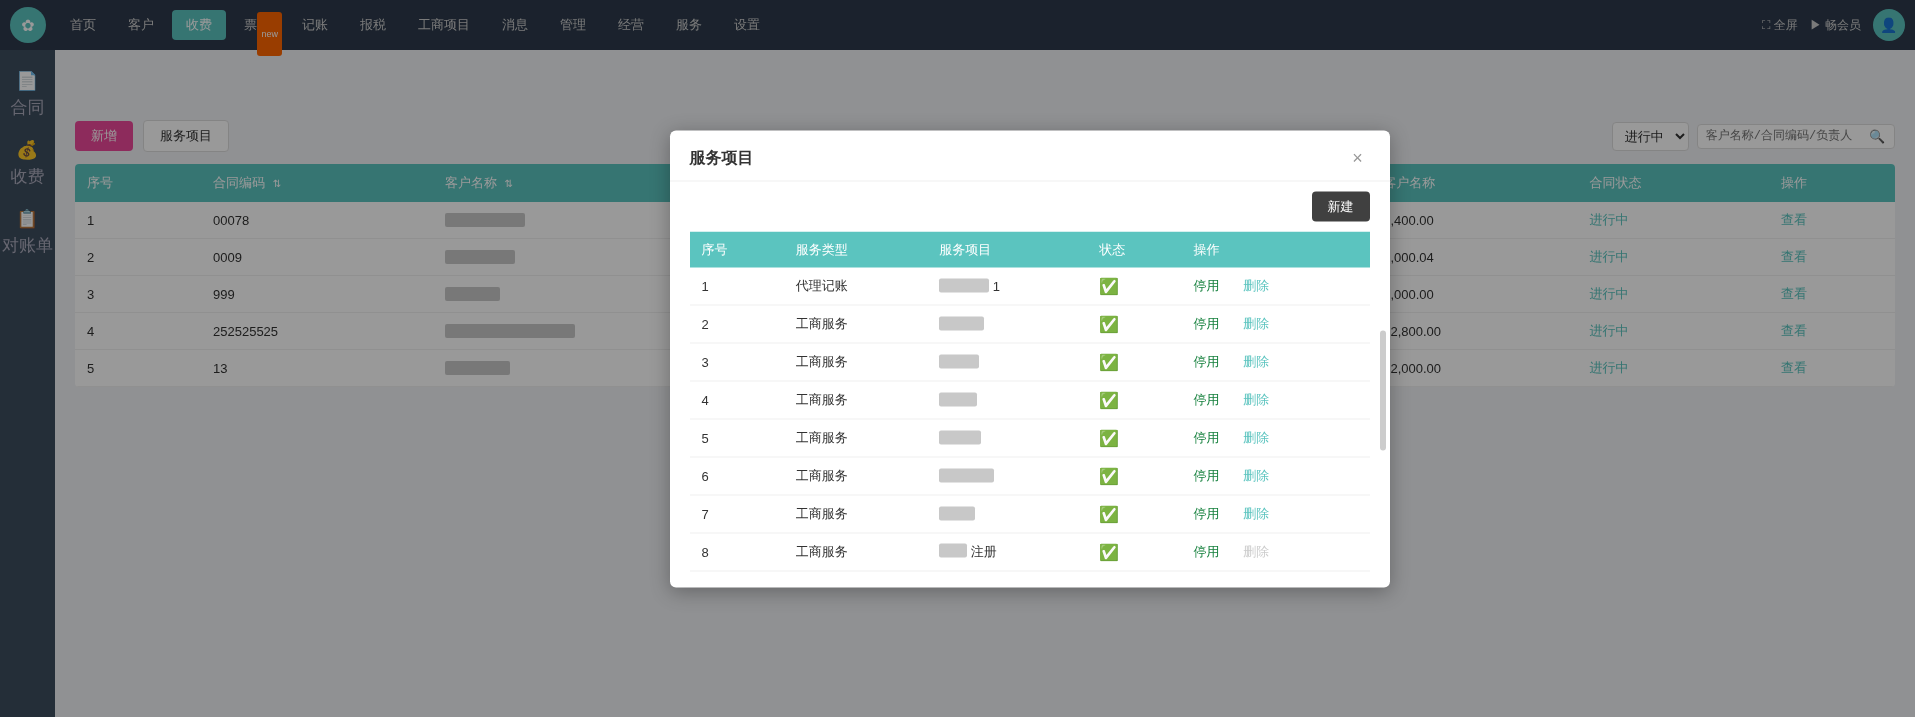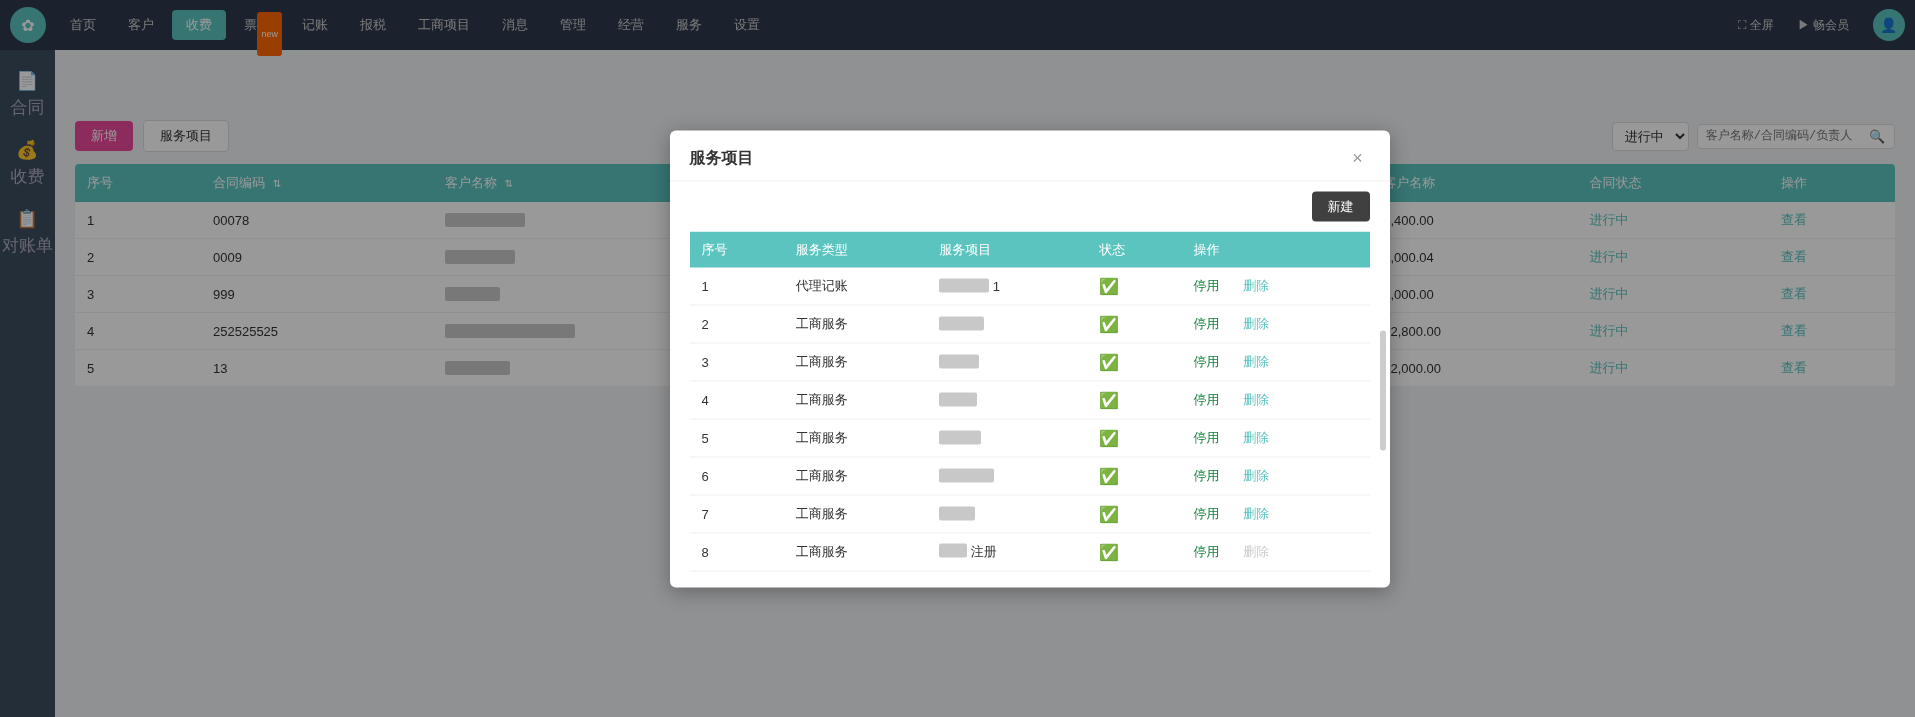--- a/index.html
+++ b/index.html
@@ -20,21 +20,21 @@
     .top-nav .nav-item {
       padding: 6px 14px; color: #ccc; cursor: pointer; border-radius: 4px;
       font-size: 13px; position: relative;
     }
     .top-nav .nav-item.active { background: #5bc4bf; color: white; border-radius: 4px; }
     .top-nav .nav-item .badge {
       position: absolute; top: 2px; right: 2px;
       background: #ff6600; color: white; font-size: 9px;
       padding: 17px 4px; border-radius: 3px;
     }
-    .top-nav .right-actions { display: flex; align-items: center; gap: 24px; margin-left: auto; }
+    .top-nav .right-actions { display: flex; align-items: center; gap: 12px; margin-left: auto; }
     .top-nav .right-actions span { color: #ccc; font-size: 12px; cursor: pointer; }
     .top-nav .avatar {
       width: 32px; height: 32px; border-radius: 50%;
       background: #5bc4bf; display: flex; align-items: center; justify-content: center;
       color: white; font-size: 14px; cursor: pointer;
     }
 
     
     .sidebar {
       position: fixed; left: 0; top: 50px; bottom: 0;

